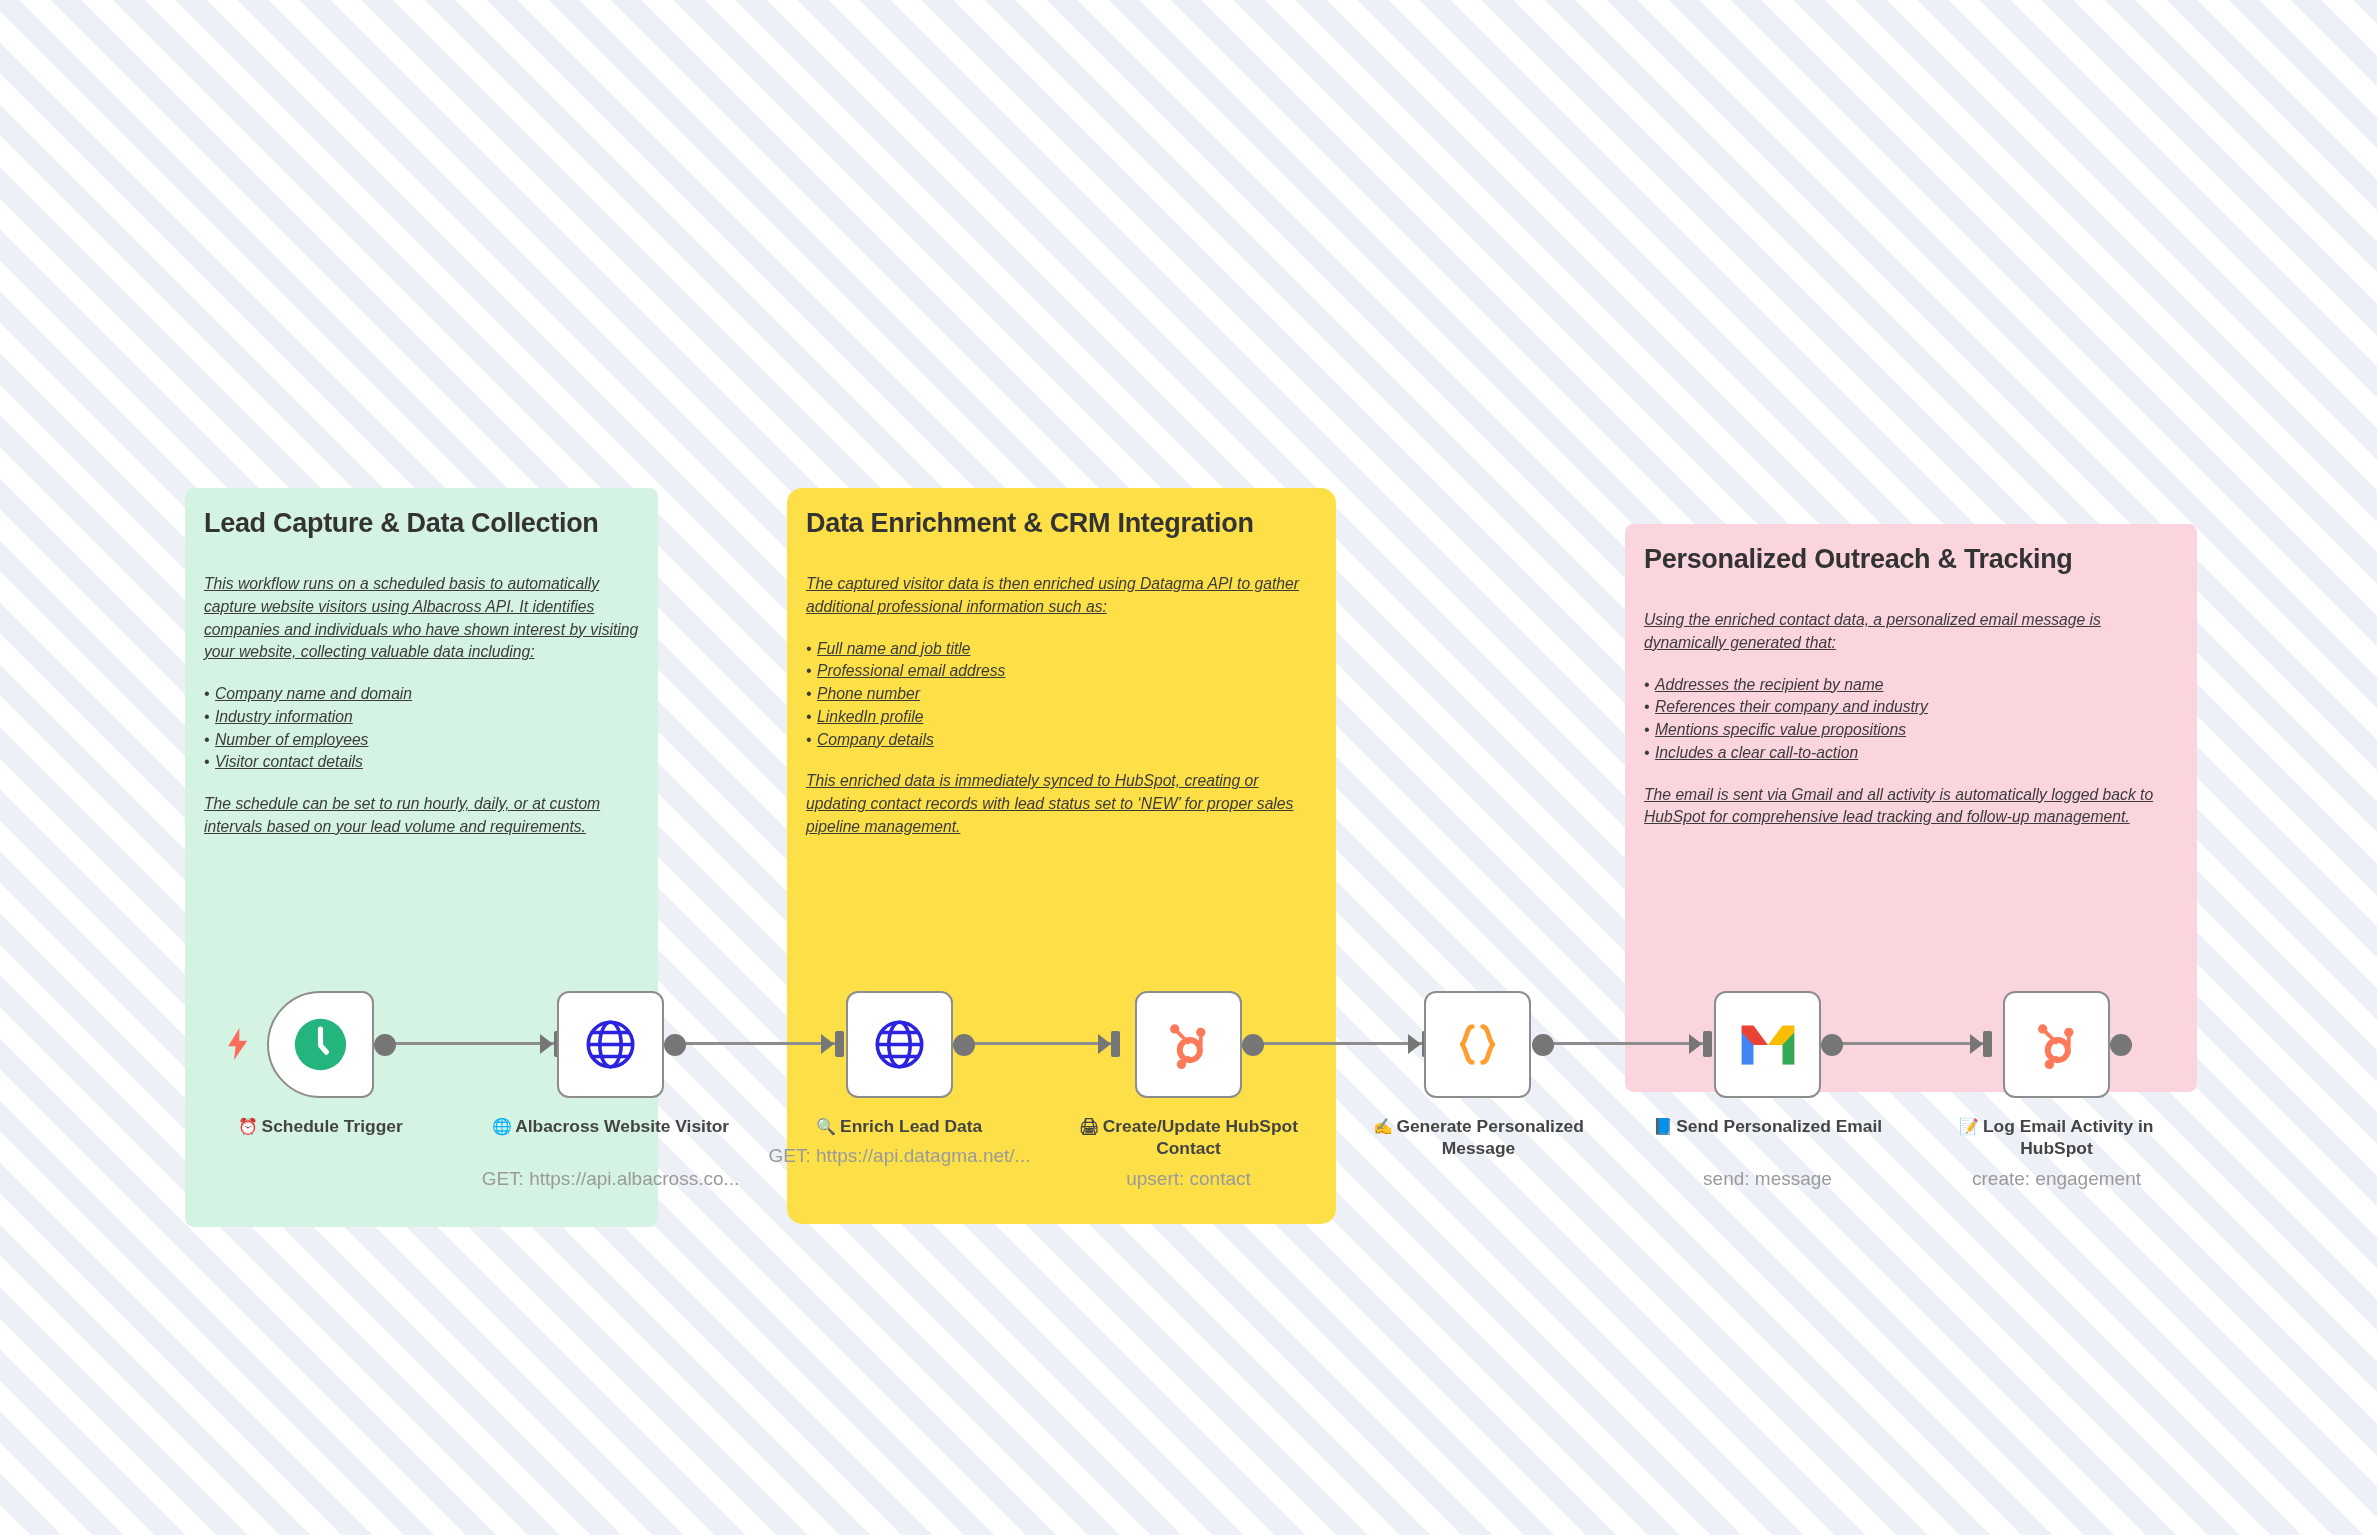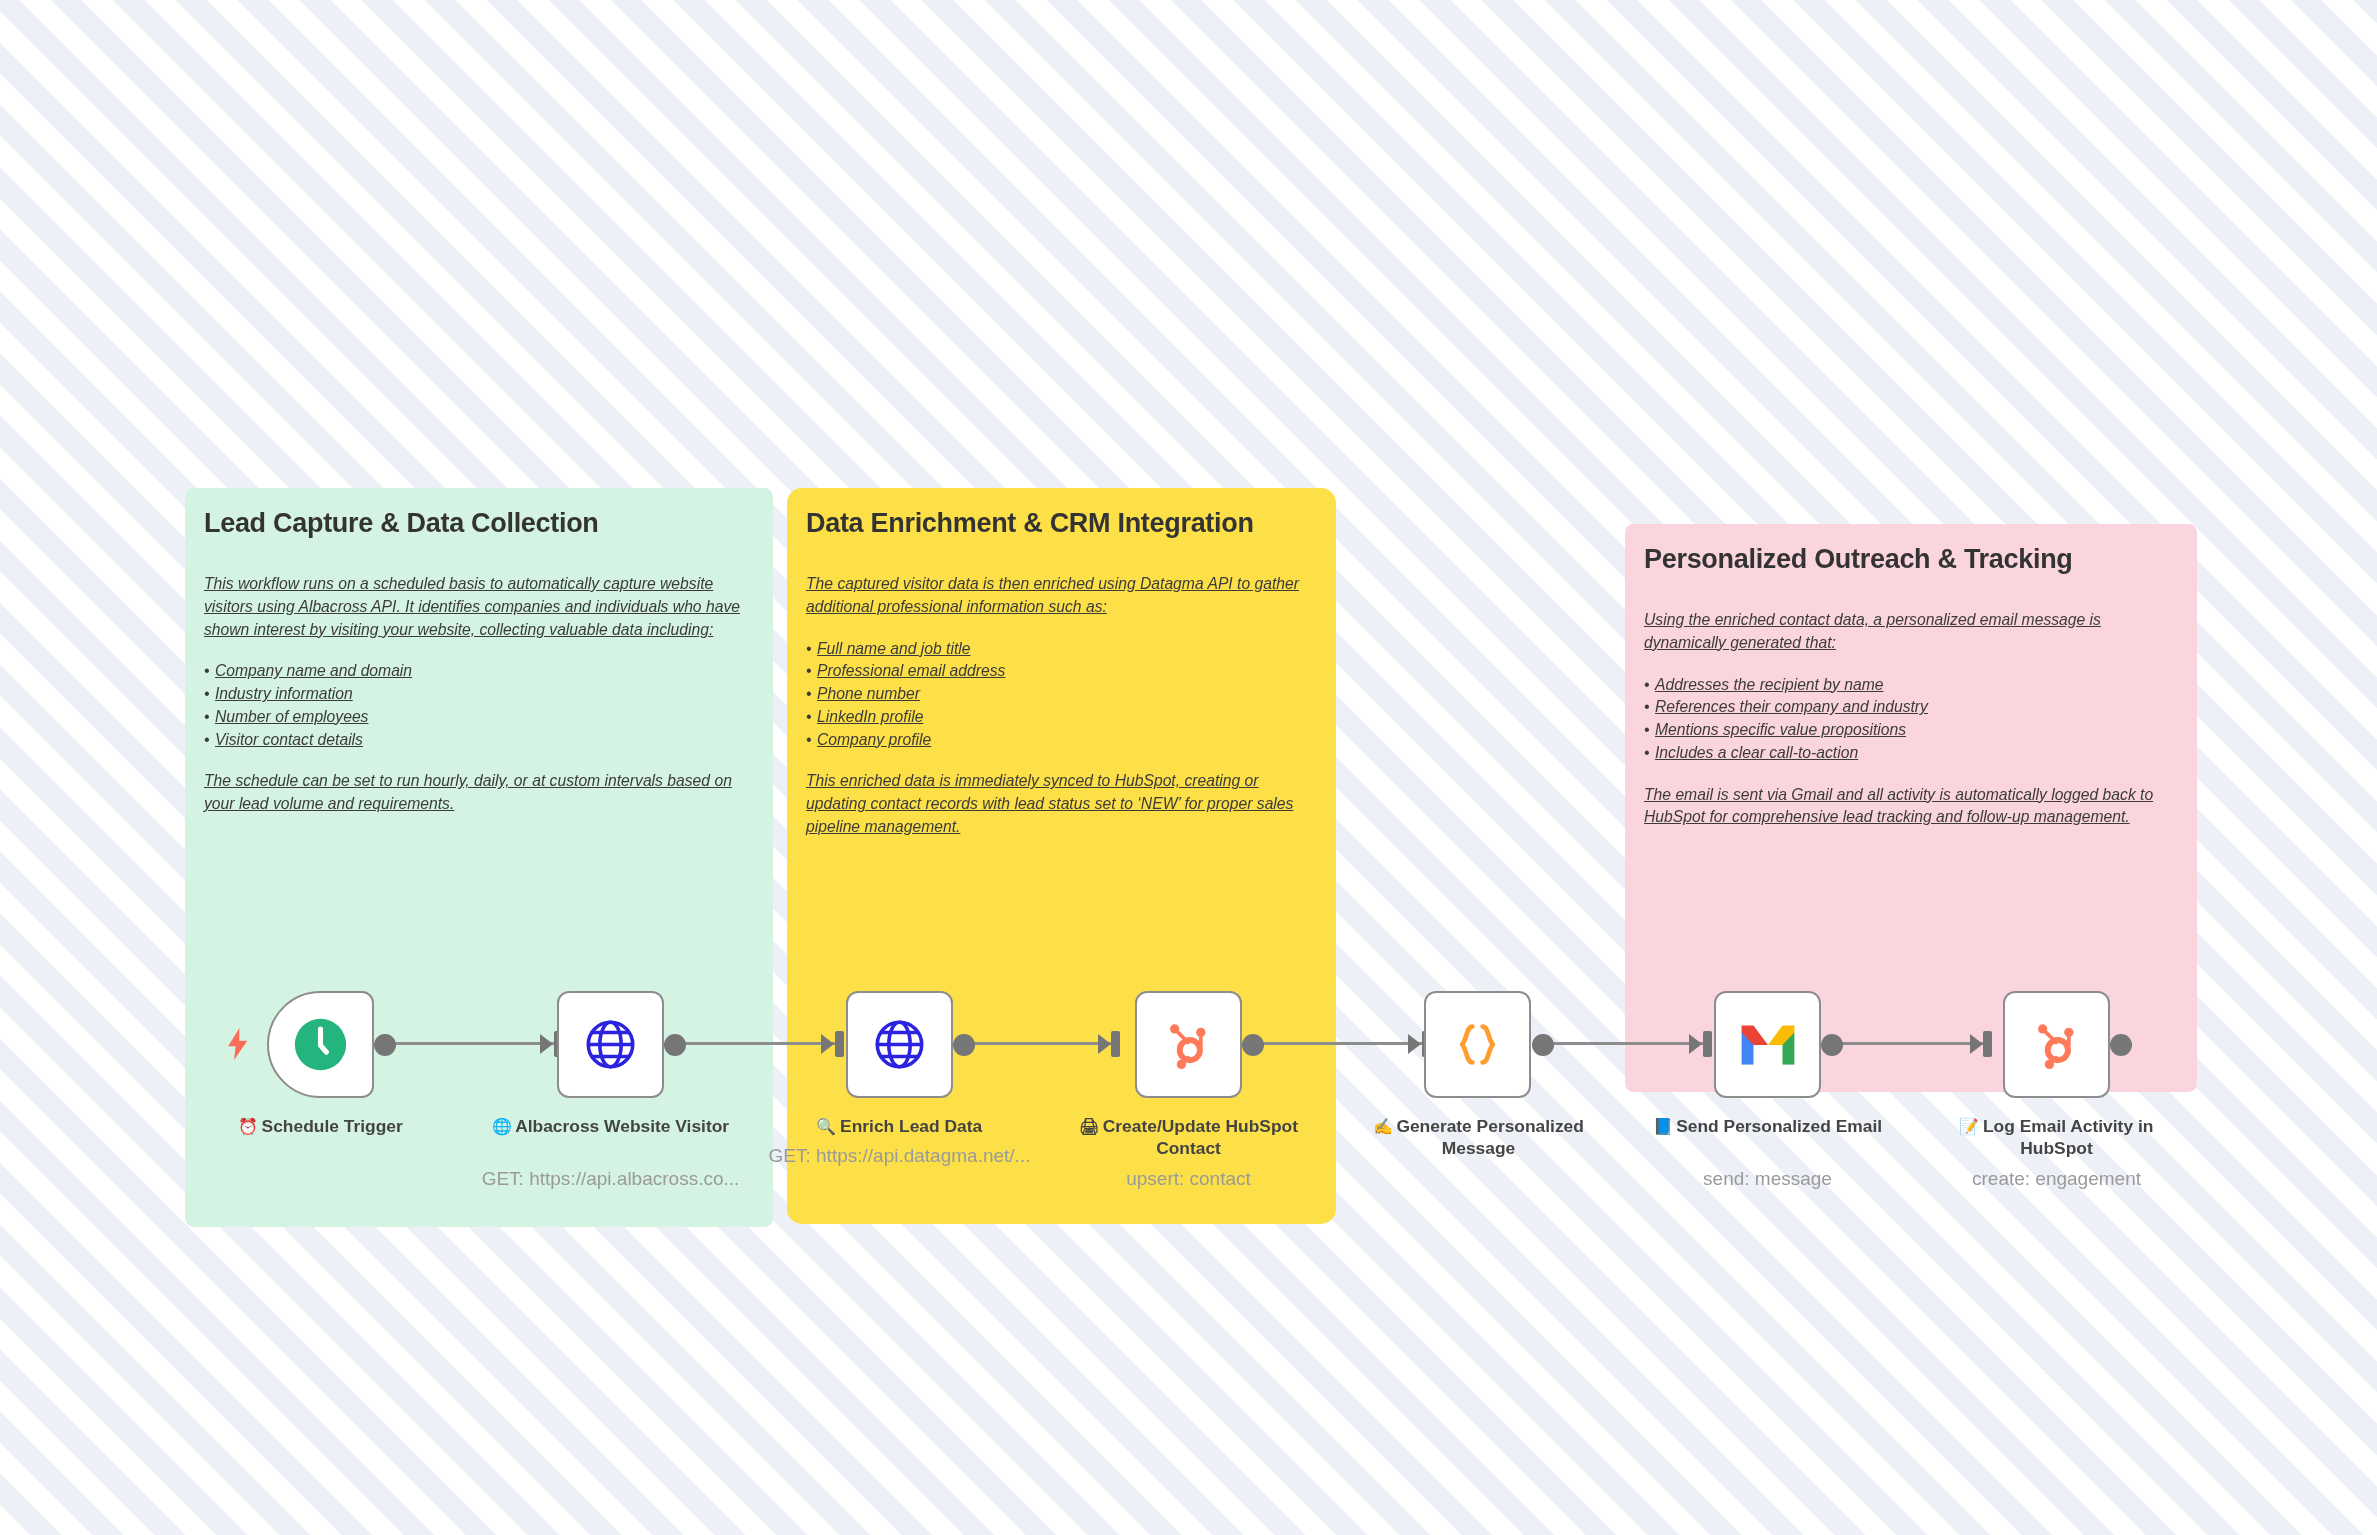--- a/index.html
+++ b/index.html
@@ -161,21 +161,21 @@
   .bolt {
     position: absolute;
     font-size: 0;
   }
 </style>
 </head>
 <body>
 
 <div id="canvas">
 
-  <div class="panel panel-green" style="left:185px; top:488px; width:588px; height:739px;">
+  <div class="panel panel-green" style="left:185px; top:488px; width:473px; height:739px;">
     <div class="panel-title">Lead Capture &amp; Data Collection</div>
     <div class="panel-body">
       <p>This workflow runs on a scheduled basis to automatically capture website visitors using Albacross API. It identifies companies and individuals who have shown interest by visiting your website, collecting valuable data including:</p>
       <ul>
         <li>Company name and domain</li>
         <li>Industry information</li>
         <li>Number of employees</li>
         <li>Visitor contact details</li>
       </ul>
       <p>The schedule can be set to run hourly, daily, or at custom intervals based on your lead volume and requirements.</p>
@@ -184,21 +184,21 @@
 
   <div class="panel panel-yellow" style="left:787px; top:488px; width:549px; height:736px;">
     <div class="panel-title">Data Enrichment &amp; CRM Integration</div>
     <div class="panel-body">
       <p>The captured visitor data is then enriched using Datagma API to gather additional professional information such as:</p>
       <ul>
         <li>Full name and job title</li>
         <li>Professional email address</li>
         <li>Phone number</li>
         <li>LinkedIn profile</li>
-        <li>Company profile</li>
+        <li>Company details</li>
       </ul>
       <p>This enriched data is immediately synced to HubSpot, creating or updating contact records with lead status set to ‘NEW’ for proper sales pipeline management.</p>
     </div>
   </div>
 
   <div class="panel panel-pink" style="left:1625px; top:488px; width:572px; height:568px;margin-top:36px;">
     <div class="panel-title">Personalized Outreach &amp; Tracking</div>
     <div class="panel-body">
       <p>Using the enriched contact data, a personalized email message is dynamically generated that:</p>
       <ul>

